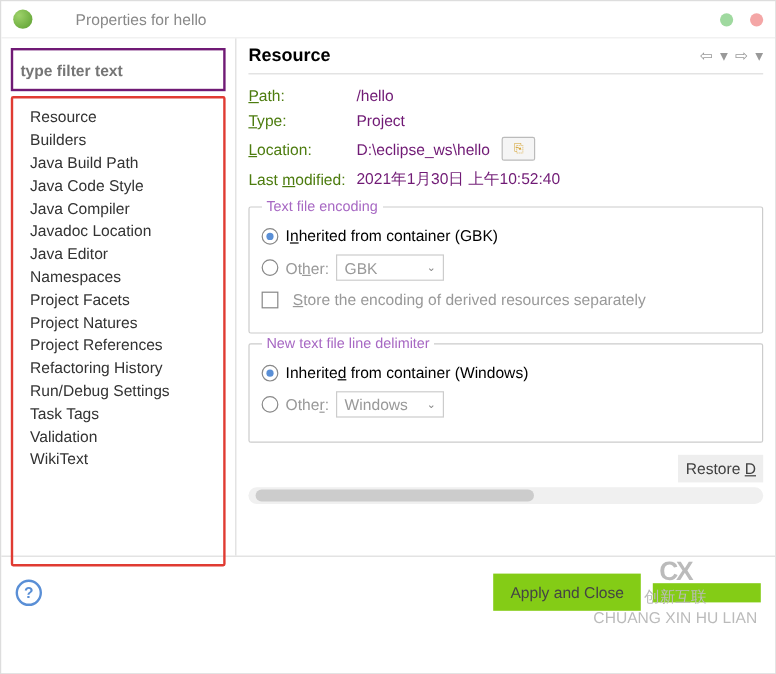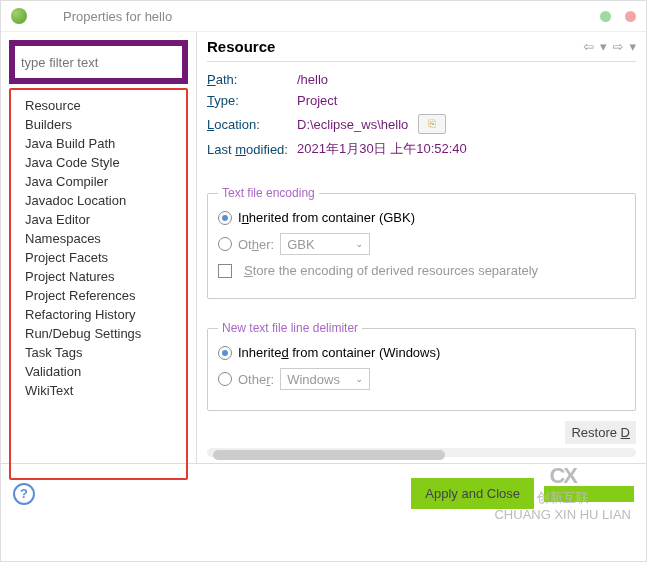--- a/index.html
+++ b/index.html
@@ -4,34 +4,34 @@
 <style>
 * { box-sizing: border-box; font-family: "Segoe UI", Arial, sans-serif; font-size: 13px; }
 body { margin: 0; background: #fff; width: 647px; height: 562px; overflow: hidden; border: 1px solid #ddd; }
 .titlebar { display: flex; align-items: center; padding: 4px 10px; height: 30px; color: #888; gap: 28px; }
 .titlebar .icon { width: 16px; height: 16px; background: radial-gradient(circle at 30% 30%, #9ed26a, #5a9e2e); border-radius: 50%; margin-right: 8px; }
 .titlebar .dots { margin-left: auto; display: flex; gap: 14px; }
 .dot { width: 11px; height: 11px; border-radius: 50%; }
 .dot.g { background: #9fd99f; } .dot.r { background: #f4a6a6; }
 .main { display: flex; height: 432px; border-top: 1px solid #eee; }
 .sidebar { width: 195px; padding: 8px; }
-.filter { width: 100%; height: 24px; border: 6px solid #701a75; padding: 16px 6px; outline: none; color: #999; }
+.filter { width: 100%; height: 24px; border: 2px solid #701a75; padding: 16px 6px; outline: none; color: #999; font-weight: bold; }
 .tree-wrap { border: 2px solid #e03b32; border-radius: 2px; margin-top: 4px; height: 392px; padding: 6px 4px; }
 .tree-item { padding: 2px 10px; color: #333; cursor: default; }
 .content { flex: 1; border-left: 1px solid #ddd; padding: 6px 10px 0 10px; display: flex; flex-direction: column; }
 .hdr { display: flex; align-items: center; border-bottom: 1px solid #ddd; padding-bottom: 6px; }
 .hdr h2 { font-size: 15px; font-weight: bold; margin: 0; }
 .hdr .actions { margin-left: auto; color: #999; display: flex; gap: 6px; }
 .section { padding-top: 10px; }
 .row { display: flex; align-items: center; margin-bottom: 6px; }
-.lbl { width: 90px; color: #0c4a6e; }
+.lbl { width: 90px; color: #4d7c0f; }
 .lbl u { text-decoration: underline; }
 .val { color: #701a75; }
 .show-btn { width: 28px; height: 20px; border: 1px solid #bbb; background: #f5f5f5; margin-left: 10px; display: inline-flex; align-items: center; justify-content: center; font-size: 10px; color: #d4a02a; border-radius: 2px; }
-fieldset { border: 1px solid #ccc; border-radius: 2px; margin: 22px 0 0 0; padding: 10px 10px 12px 10px; }
+fieldset { border: 1px solid #ccc; border-radius: 2px; margin: 1px 0 0 0; padding: 10px 10px 12px 10px; }
 legend { color: #a768c3; padding: 0 4px; font-size: 12px; }
 .radio-row { display: flex; align-items: center; gap: 6px; margin-bottom: 8px; }
 .radio { width: 14px; height: 14px; border: 1px solid #888; border-radius: 50%; display: inline-flex; align-items: center; justify-content: center; }
 .radio.sel::after { content: ""; width: 6px; height: 6px; background: #5a8fd6; border-radius: 50%; }
 .muted { color: #999; }
 .select { border: 1px solid #ccc; height: 22px; width: 90px; padding: 0 6px; color: #999; display: inline-flex; align-items: center; justify-content: space-between; }
 .chev { font-size: 9px; color: #888; }
 .chk { width: 14px; height: 14px; border: 1px solid #888; margin-right: 6px; display: inline-block; }
 .restore-row { text-align: right; padding: 10px 0 4px 0; }
 .rbtn { background: #eee; border: none; padding: 4px 6px; color: #404040; }

